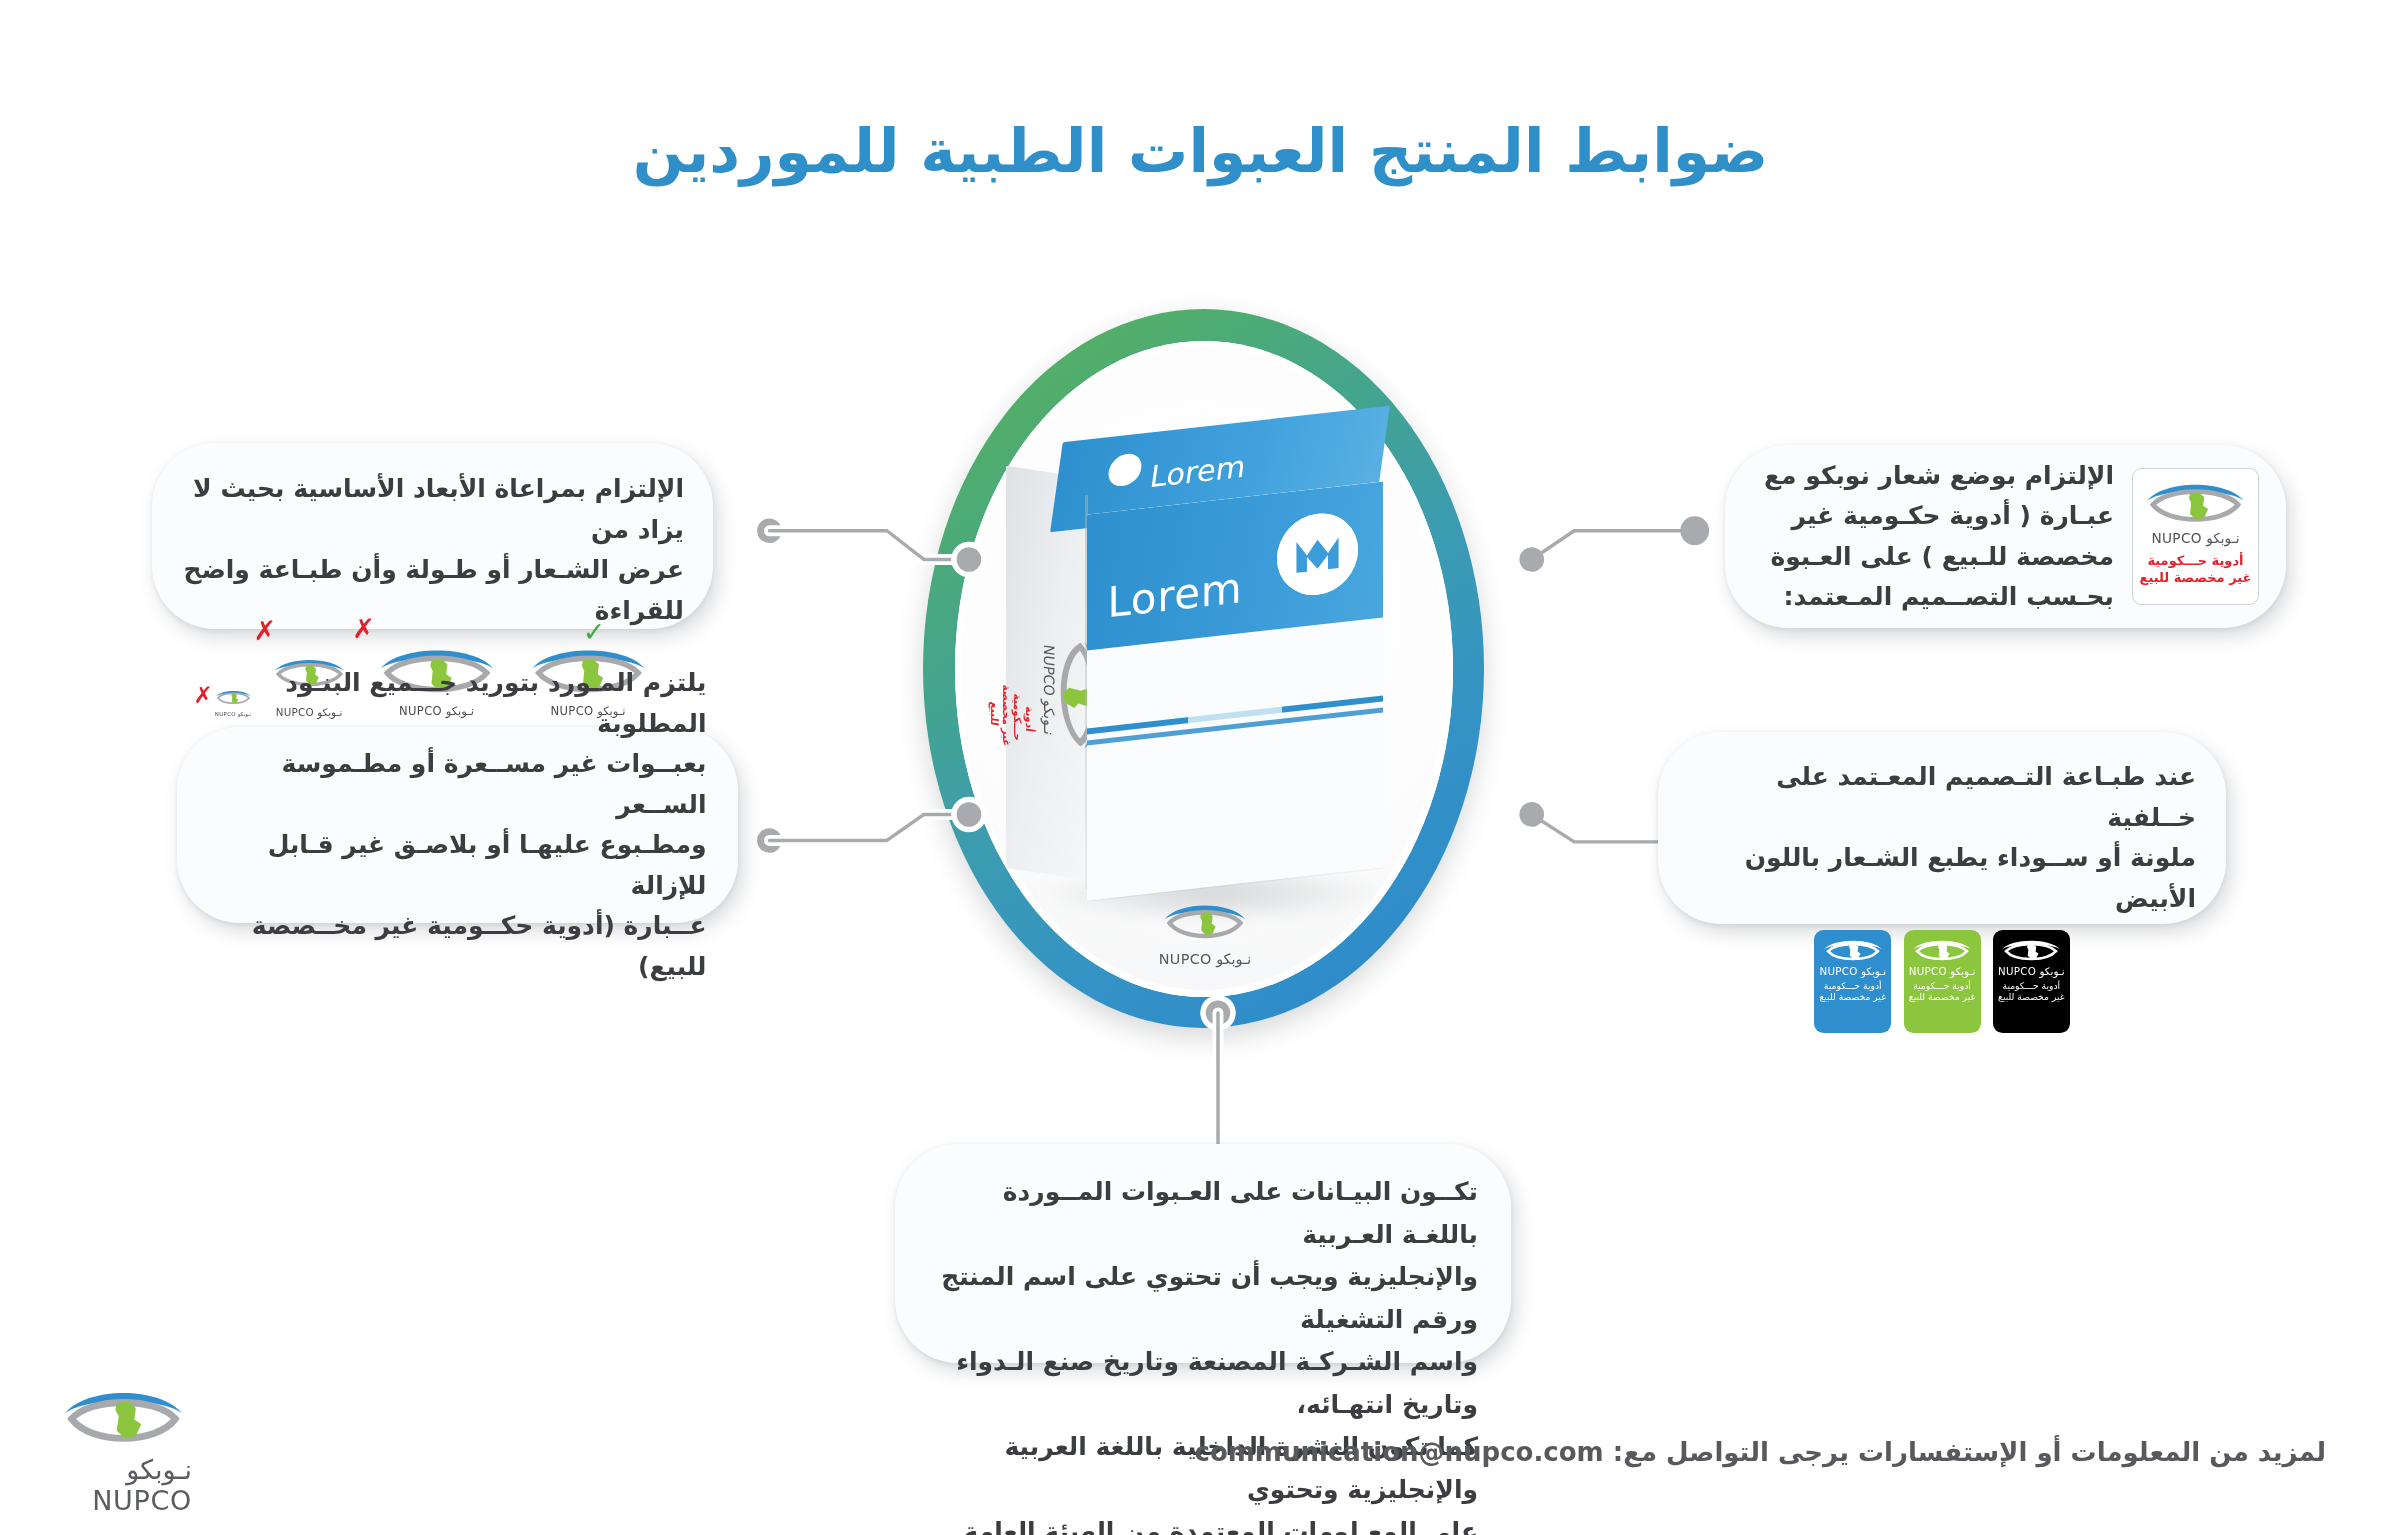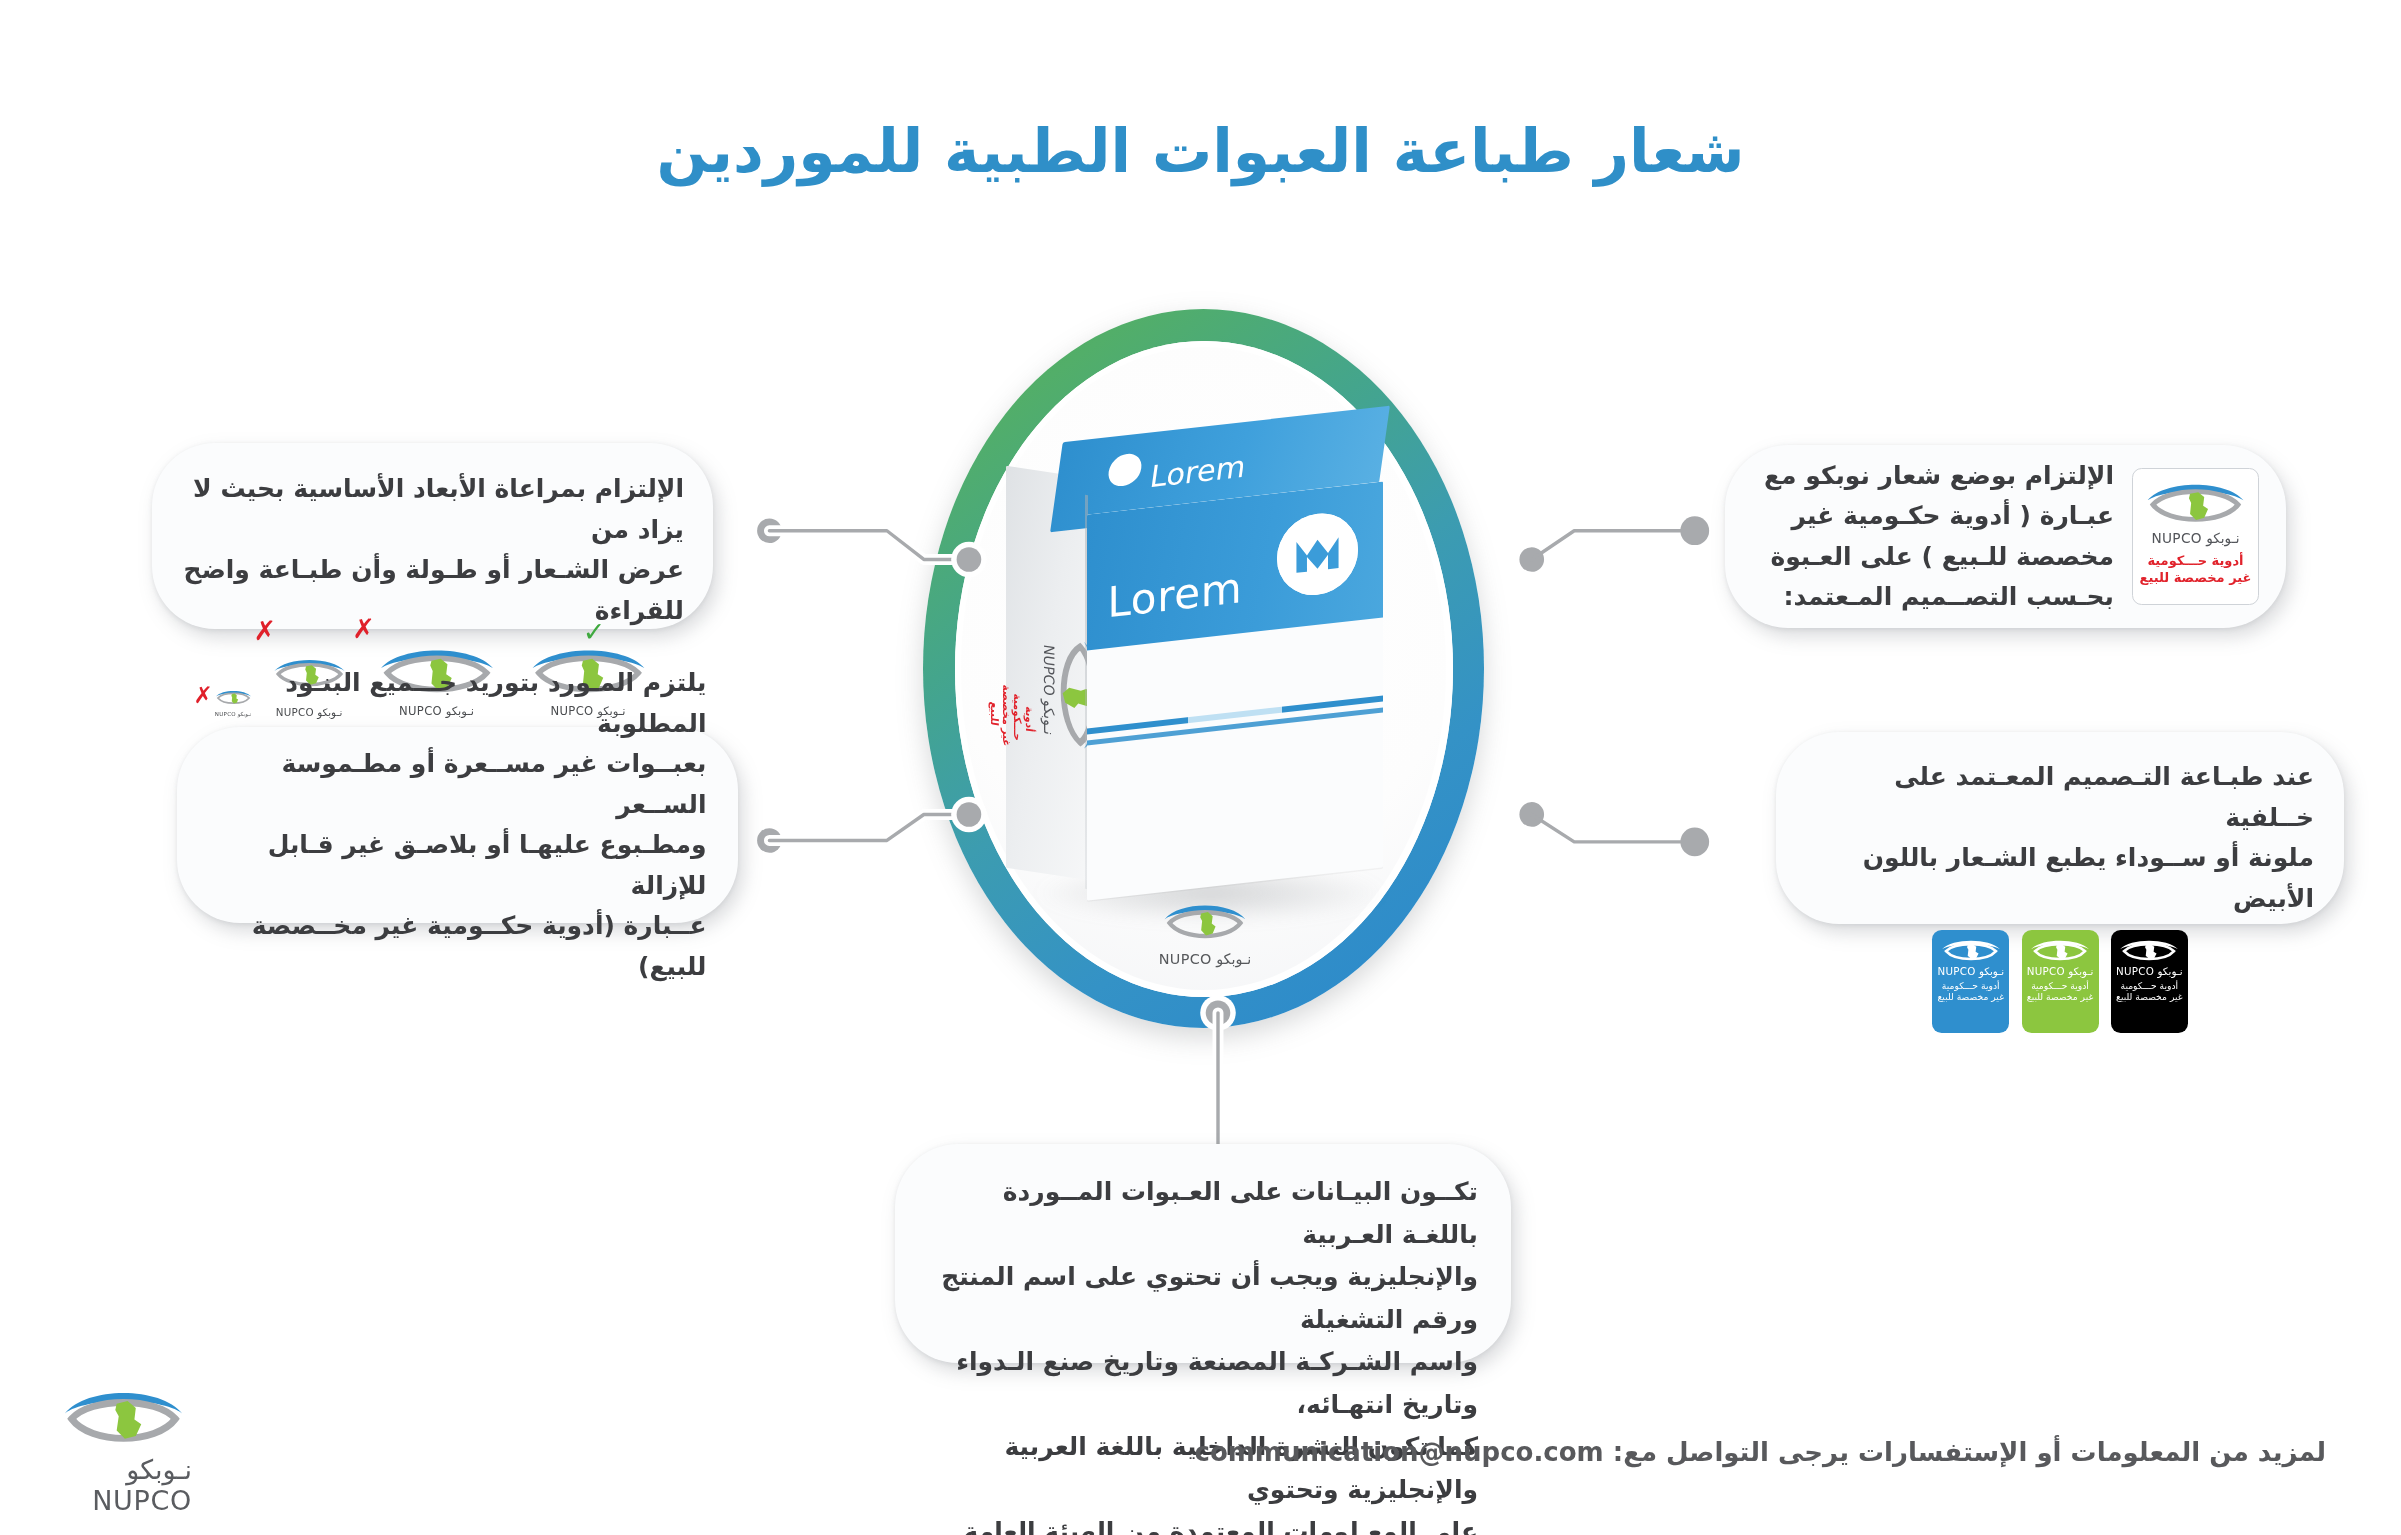--- a/index.html
+++ b/index.html
@@ -131,21 +131,21 @@
   .ctext {
     font-size: 25px; line-height: 1.62; color: #3c3d40; font-weight: 600;
     text-align: right; direction: rtl; white-space: pre-line;
   }
 
   
   #co-1 { left: 152px; top: 443px; width: 561px; height: 186px; padding: 26px 29px 0 29px; }
   #co-2 { left: 177px; top: 727px; width: 561px; height: 196px; padding: 30px 31.5px; display:flex; align-items:center; }
   
   #co-3 { left: 1725px; top: 445px; width: 561px; height: 183px; padding: 23px 27px; display:flex; align-items:center; gap: 18px; }
-  #co-4 { left: 1776px; top: 732px; width: 568px; height: 192px; padding: 25px 30px 16px 30px; }
+  #co-4 { left: 1658px; top: 732px; width: 568px; height: 192px; padding: 25px 30px 16px 30px; }
   
   #co-5 { left: 895px; top: 1144px; width: 616px; height: 219px; padding: 27px 33px; display:flex; align-items:flex-start; }
 
   .logo-row { display:flex; align-items:flex-end; justify-content:center; gap: 15px; margin-top: 9.6px; }
   .logo-variant { position: relative; text-align:center; }
   .logo-variant .cap { font-size: 11.6px; color:#4a4c4f; letter-spacing:0.3px; margin-top: 1.4px; white-space: nowrap; }
   .mark {
     position: absolute; font-size: 27px; font-weight: 700; line-height: 1;
   }
   .mark.x { color: #e0202a; }
@@ -180,21 +180,21 @@
     position: absolute; right: 75px; top: 1437px;
     font-size: 26px; color:#58595c; font-weight:600; direction: rtl; white-space: nowrap;
   }
   .foot-text .mail { direction: ltr; unicode-bidi: embed; }
 </style>
 </head>
 <body>
 
 <div id="stage">
 
-  <div class="title">شعار طباعة العبوات الطبية للموردين</div>
+  <div class="title">ضوابط المنتج العبوات الطبية للموردين</div>
 
   <div class="ring-wrap">
     <div class="ring-shadow"></div>
     <div class="ring"></div>
     <div class="ring-inner"></div>
     <div class="ring-face"></div>
   </div>
 
   <div class="pkg">
     <div class="pkg-shadow"></div>

